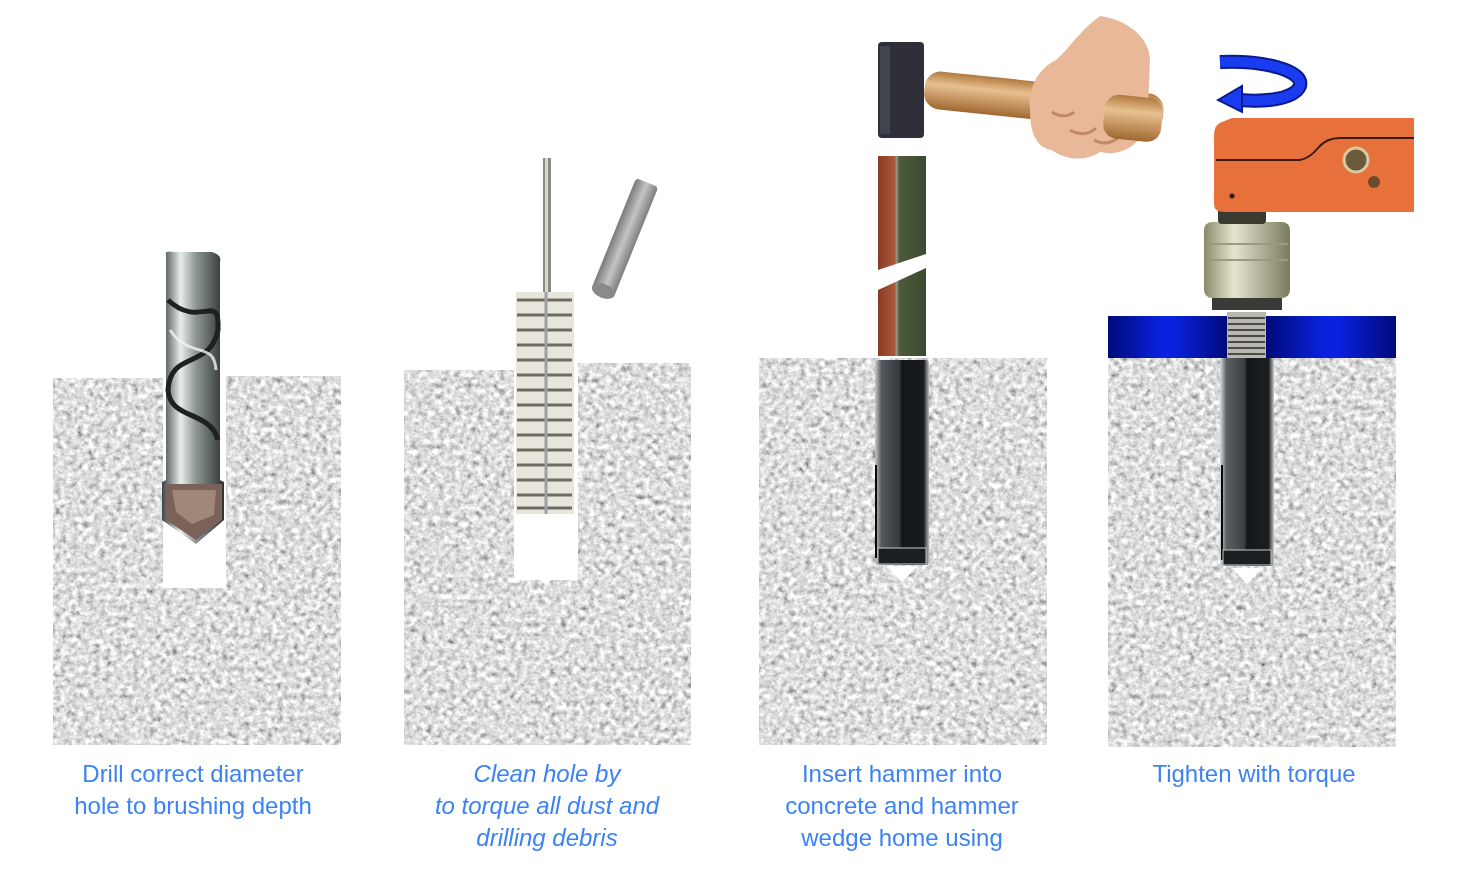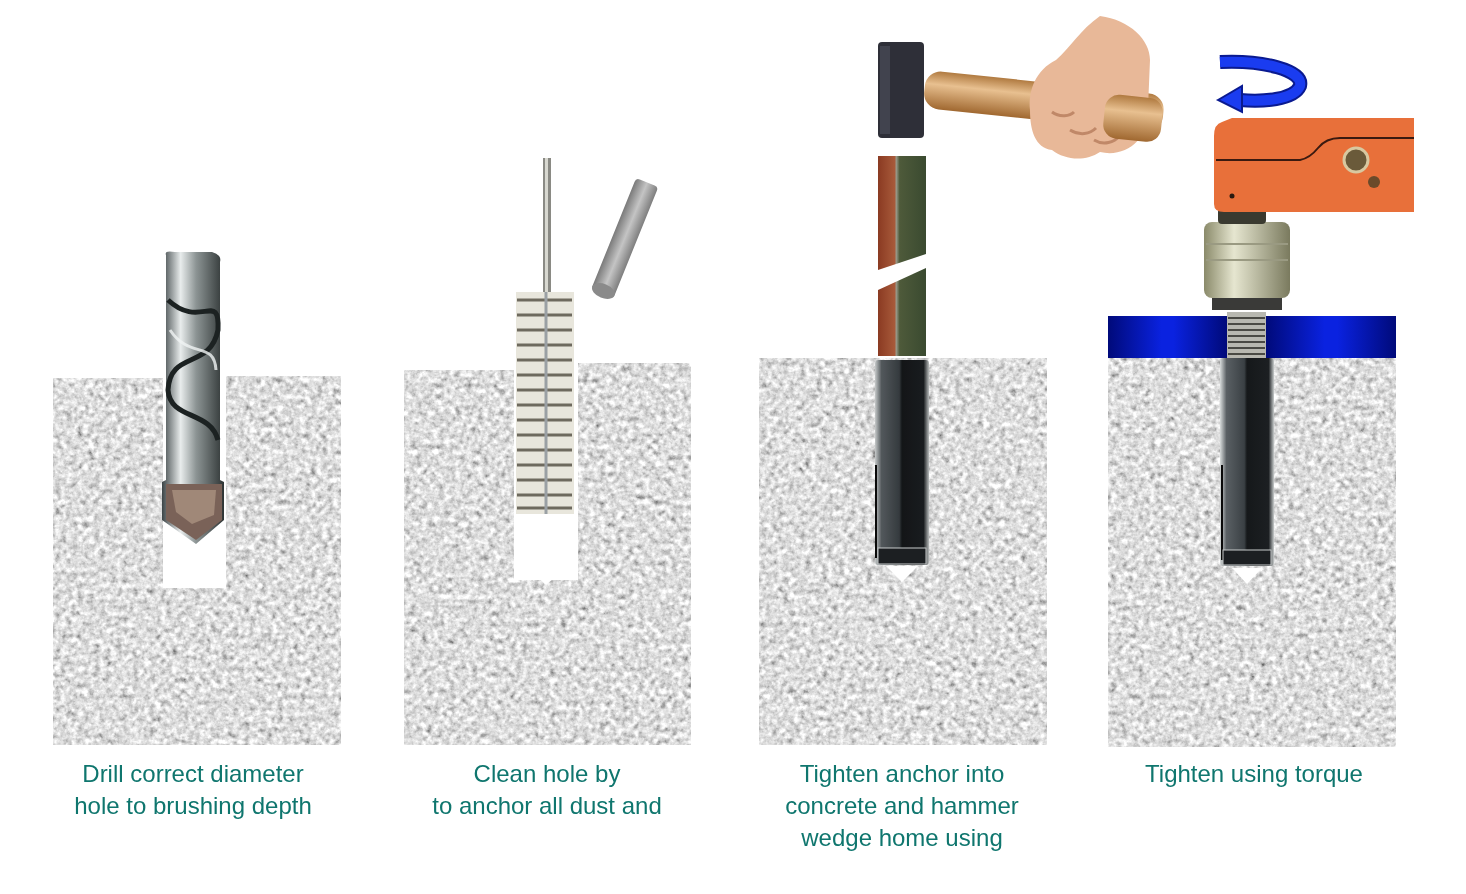--- a/index.html
+++ b/index.html
@@ -1,20 +1,20 @@
 <!DOCTYPE html>
 <html><head>
 <meta charset="utf-8">
 <style>
   html, body { margin:0; padding:0; background:#ffffff; }
   body { width:1466px; height:894px; position:relative; overflow:hidden;
          font-family:"Liberation Sans", sans-serif; color:#000; }
   .stage { position:absolute; left:0; top:0; width:1466px; height:894px; }
   .caption { position:absolute; text-align:center; font-size:24px; line-height:32px;
-             font-family:"Liberation Sans", sans-serif; color:#0f766e; }
+             font-family:"Liberation Sans", sans-serif; color:#3b82f6; }
   .caption span { display:block; white-space:nowrap; }
 </style>
 </head>
 <body>
 
 <div class="stage">
 <svg width="1466" height="894" viewBox="0 0 1466 894" xmlns="http://www.w3.org/2000/svg" style="position:absolute;left:0;top:0">
   <defs>
 
     <filter id="concrete" x="0" y="0" width="100%" height="100%">
@@ -206,25 +206,26 @@
       <path d="M1220,62 C1262,60 1304,70 1300,86 C1294,100 1262,102 1240,100" stroke="#1a3cf0" stroke-width="10" fill="none"></path>
       <polygon points="1218,100 1242,86 1242,112" fill="#1a3cf0" stroke="#0a1a90" stroke-width="2"></polygon>
     </g>
   </g>
 </svg>
 
 <div class="caption" style="left:43px; top:758px; width:300px;">
   <span>Drill correct diameter</span>
   <span>hole to brushing depth</span>
 </div>
-<div class="caption" style="left:397px; top:758px; width:300px;">
+<div class="caption" style="left:397px; top:758px; width:300px;font-style:italic;">
   <span>Clean hole by</span>
-  <span>to anchor all dust and</span>
+  <span>to torque all dust and</span>
+  <span>drilling debris</span>
 </div>
 <div class="caption" style="left:752px; top:758px; width:300px;">
-  <span>Tighten anchor into</span>
+  <span>Insert hammer into</span>
   <span>concrete and hammer</span>
   <span>wedge home using</span>
 </div>
 <div class="caption" style="left:1104px; top:758px; width:300px;">
-  <span>Tighten using torque</span>
+  <span>Tighten with torque</span>
 </div>
 </div>
 
 </body></html>

